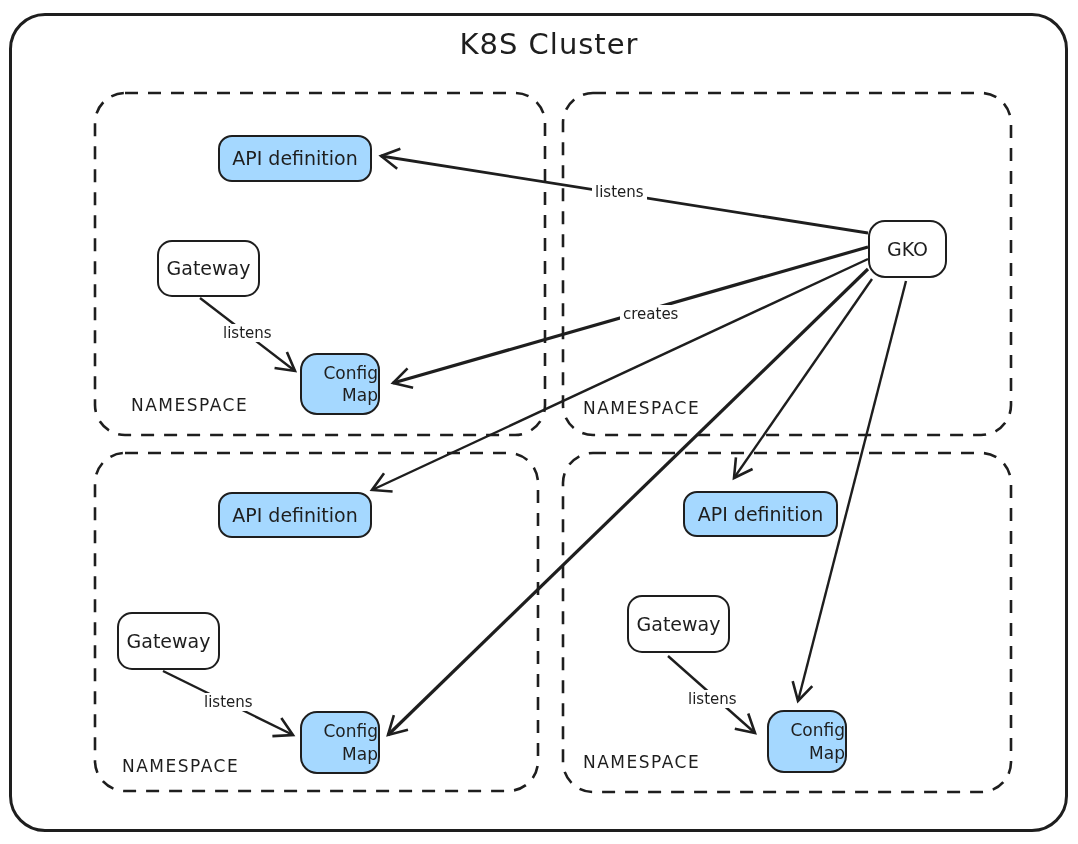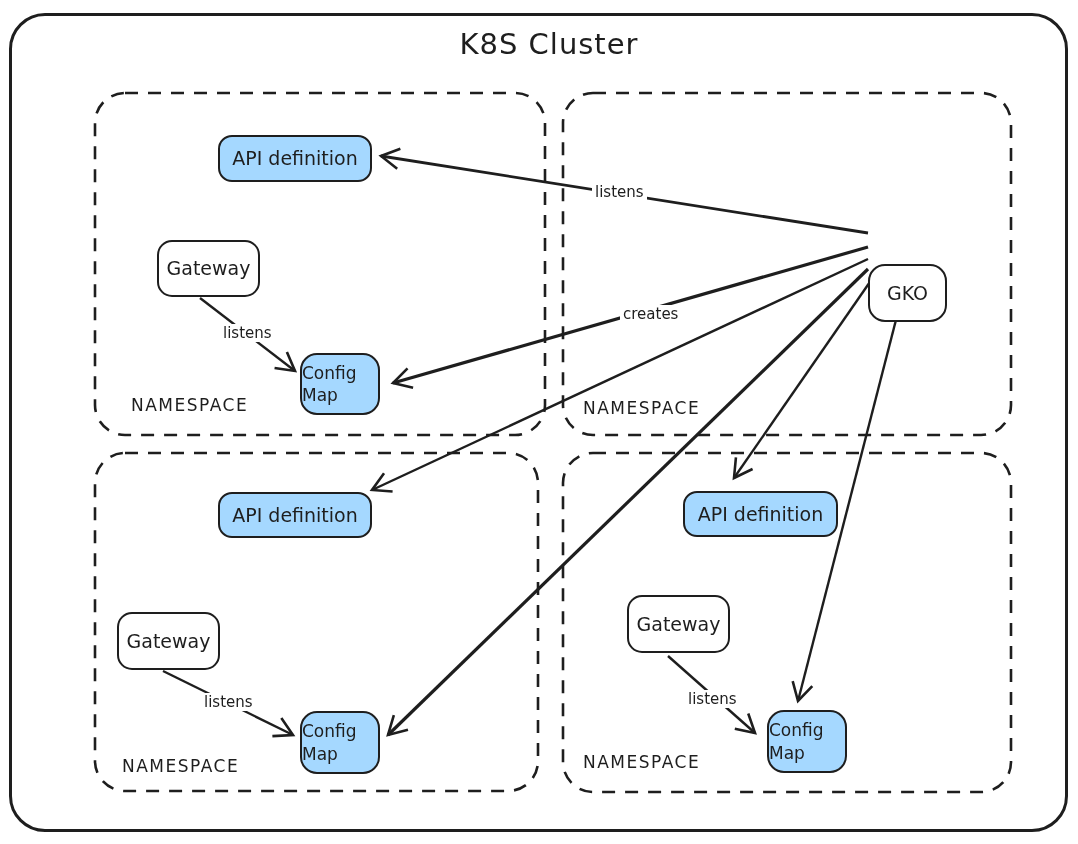--- a/index.html
+++ b/index.html
@@ -53,21 +53,21 @@
     stroke: var(--stroke);
     fill: none;
   }
   svg .arrow-head { stroke: var(--stroke); fill: none; }
   .node {
     position: absolute;
     border: 2.6px solid var(--stroke);
     display: flex;
     align-items: center;
     justify-content: center;
-    text-align: left;
+    text-align: right;
     font-size: 19px;
     line-height: 1.3;
     z-index: 2;
   }
   .node.blue { background: var(--blue-fill); }
   .node.white { background: var(--white-fill); }
   .ns-label {
     position: absolute;
     font-size: 17px;
     letter-spacing: 1.5px;
@@ -78,21 +78,21 @@
     font-size: 15px;
     background: var(--background);
     padding: 0 3px;
     z-index: 3;
     white-space: nowrap;
   }
   
   .api-tl { left: 218px; top: 135px; width: 154px; height: 47px; border-radius: 14px; }
   .gw-tl  { left: 157px; top: 240px; width: 103px; height: 57px; border-radius: 15px; }
   .cm-tl  { left: 300px; top: 353px; width: 80px;  height: 62px; border-radius: 17px; font-size: 17px; }
-  .gko    { left: 868px; top: 220px; width: 79px;  height: 58px; border-radius: 17px; margin-top: 44px; }
+  .gko    { left: 868px; top: 220px; width: 79px;  height: 58px; border-radius: 17px; }
   .api-bl { left: 218px; top: 492px; width: 154px; height: 46px; border-radius: 14px; }
   .gw-bl  { left: 117px; top: 612px; width: 103px; height: 58px; border-radius: 15px; }
   .cm-bl  { left: 300px; top: 711px; width: 80px;  height: 63px; border-radius: 17px; font-size: 17px; }
   .api-br { left: 683px; top: 491px; width: 155px; height: 46px; border-radius: 14px; }
   .gw-br  { left: 627px; top: 595px; width: 103px; height: 58px; border-radius: 15px; }
   .cm-br  { left: 767px; top: 710px; width: 80px;  height: 63px; border-radius: 17px; font-size: 17px; }
   
   .ns-label-tl { left: 131px; top: 395px; }
   .ns-label-tr { left: 583px; top: 398px; }
   .ns-label-bl { left: 122px; top: 756px; }

